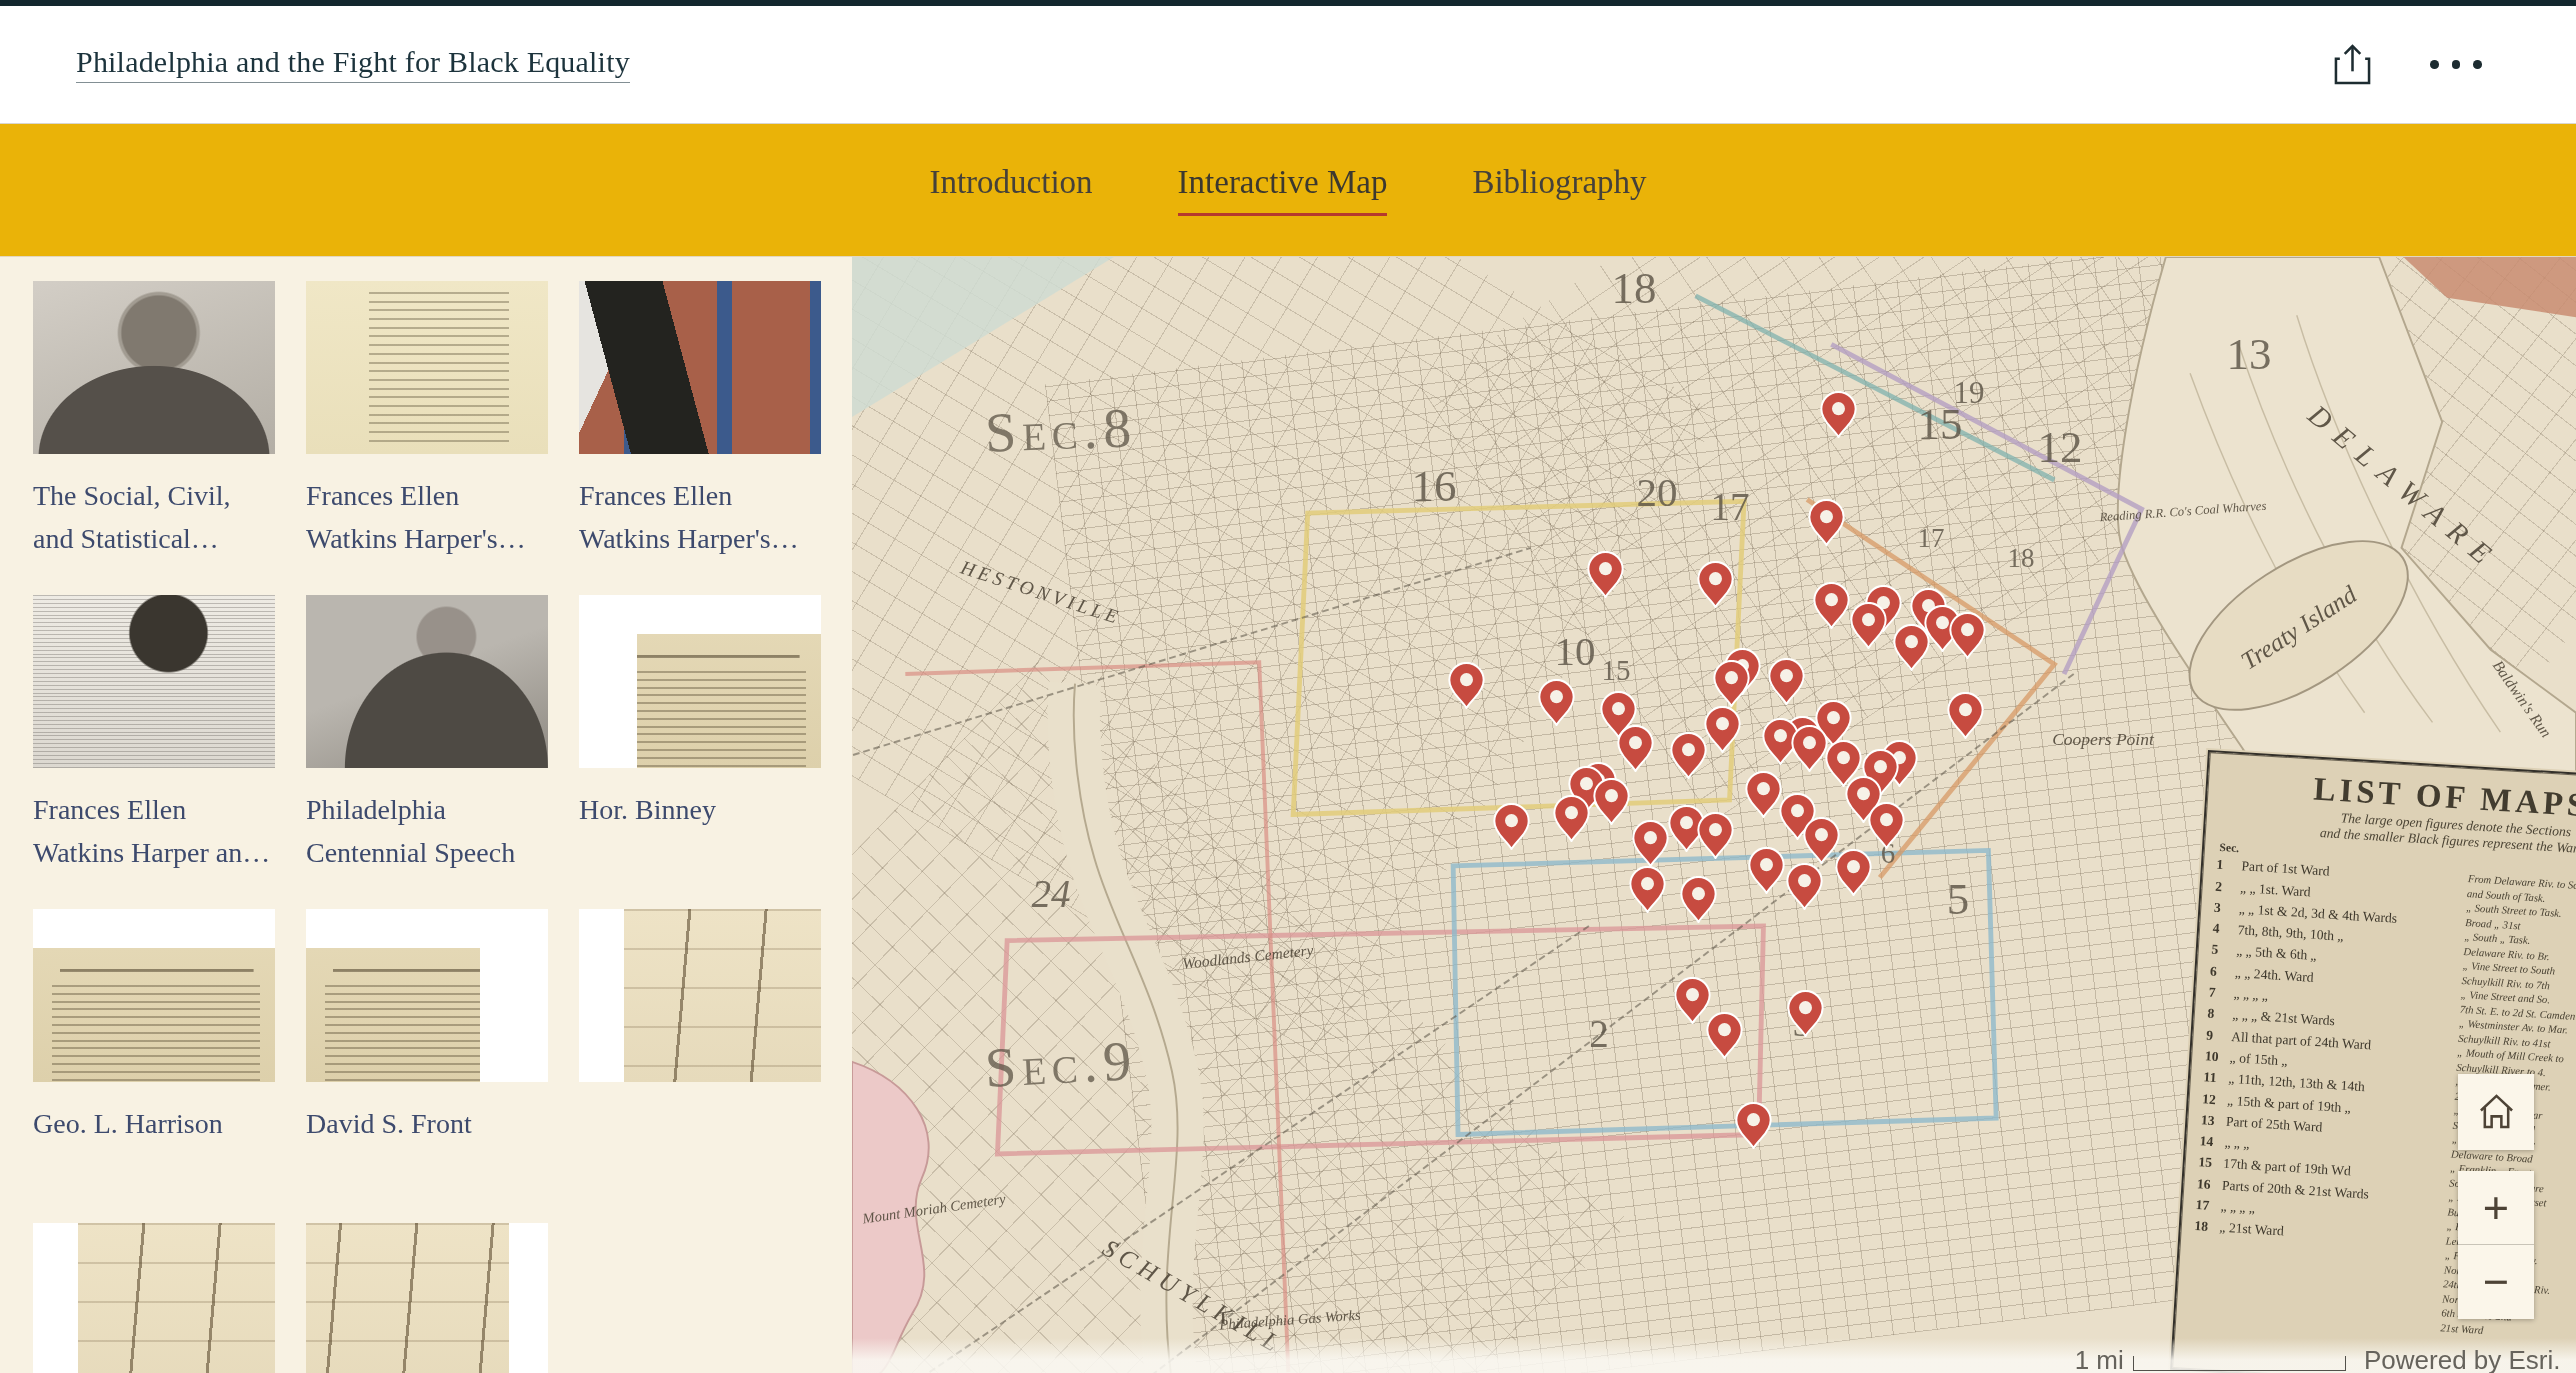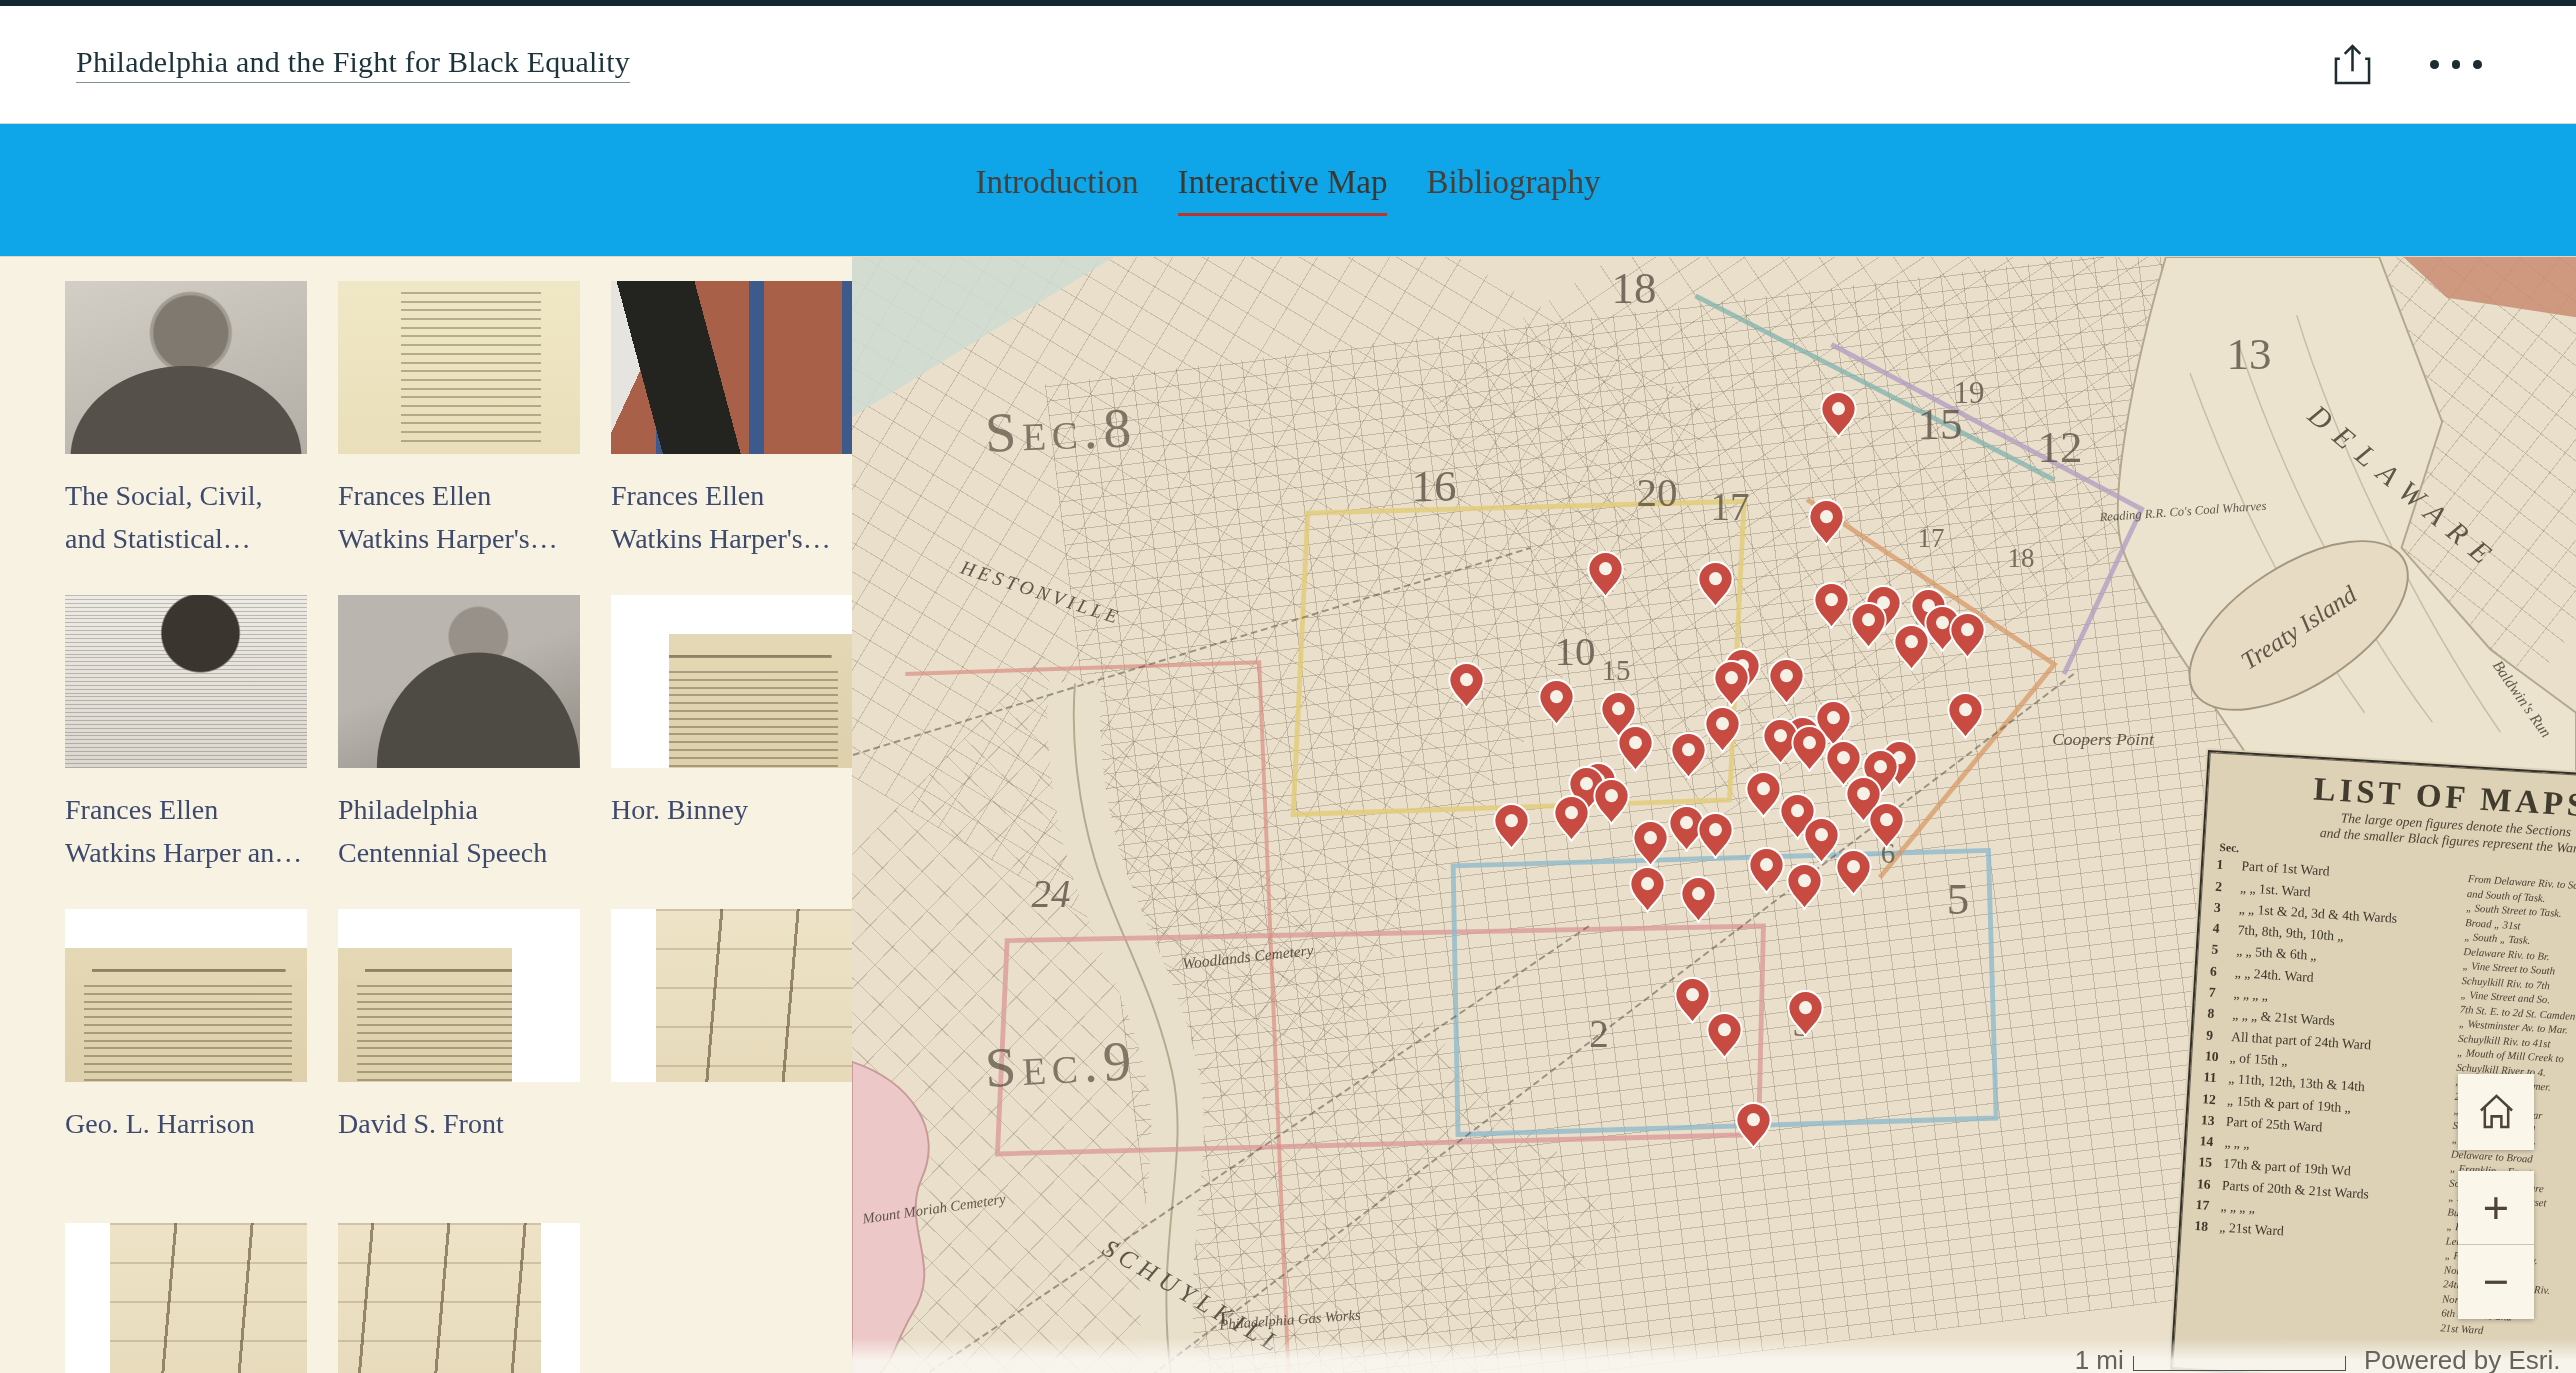--- a/index.html
+++ b/index.html
@@ -9,29 +9,29 @@
   #topstrip{height:5.8px;background:#13272e;}
   #header{height:117px;background:#fff;border-bottom:1px solid #d9d6cf;
           display:flex;align-items:center;justify-content:space-between;}
   #storyTitle{margin-left:76px;font-size:30px;color:#1c333c;letter-spacing:0.2px;
               border-bottom:1px solid rgba(28,51,60,.55);padding-bottom:2.9px;cursor:pointer;}
   #headBtns{display:flex;align-items:center;gap:50px;margin-right:93px;}
   .hbtn{width:54px;height:54px;display:flex;align-items:center;justify-content:center;cursor:pointer;}
   .dots{display:flex;gap:12.6px;}
   .dots i{width:8.7px;height:8.7px;border-radius:50%;background:#1d2c31;}
   
-  #navbar{height:132px;background:#0ea5e9;display:flex;align-items:center;justify-content:center;gap:39px;text-align:center;}
+  #navbar{height:132px;background:#eab308;display:flex;align-items:center;justify-content:center;gap:85px;text-align:center;}
   .tab{font-size:33px;color:#45413a;cursor:pointer;padding-bottom:11.6px;border-bottom:3.9px solid transparent;}
   .tab.active{border-bottom-color:#b5392e;color:#3c382f;}
   
   #content{display:flex;height:1118px;border-top:1px solid #e3d7bf;}
   #sidebar{width:852px;background:#f8f2e3;overflow:hidden;flex:none;}
   #cards{display:grid;grid-template-columns:repeat(3,242px);column-gap:31px;
          grid-auto-rows:314px;padding:24px 0 0 33px;}
-  .card{width:242px;cursor:pointer;margin-left:32px;}
+  .card{width:242px;cursor:pointer;}
   .th{width:242px;height:173px;background:#ddd;}
   .cap{margin-top:21.3px;font-size:28px;line-height:1.52;color:#3d4a6d;}
   
   .th-portrait-man{background:
      radial-gradient(ellipse 116px 92px at 50% 102%, #55504a 0 99%, transparent 100%),
      radial-gradient(circle at 52% 30%, #80796f 0 21%, #a29c92 22% 23%, transparent 24%),
      linear-gradient(160deg,#d3cec6,#b3aea5);}
   .th-poem-doc{background:
      repeating-linear-gradient(rgba(96,86,60,.40) 0 1.9px, transparent 1.9px 8.7px),
      linear-gradient(#f0e7c6,#e9dfba);background-size:58% 88%,100% 100%;

